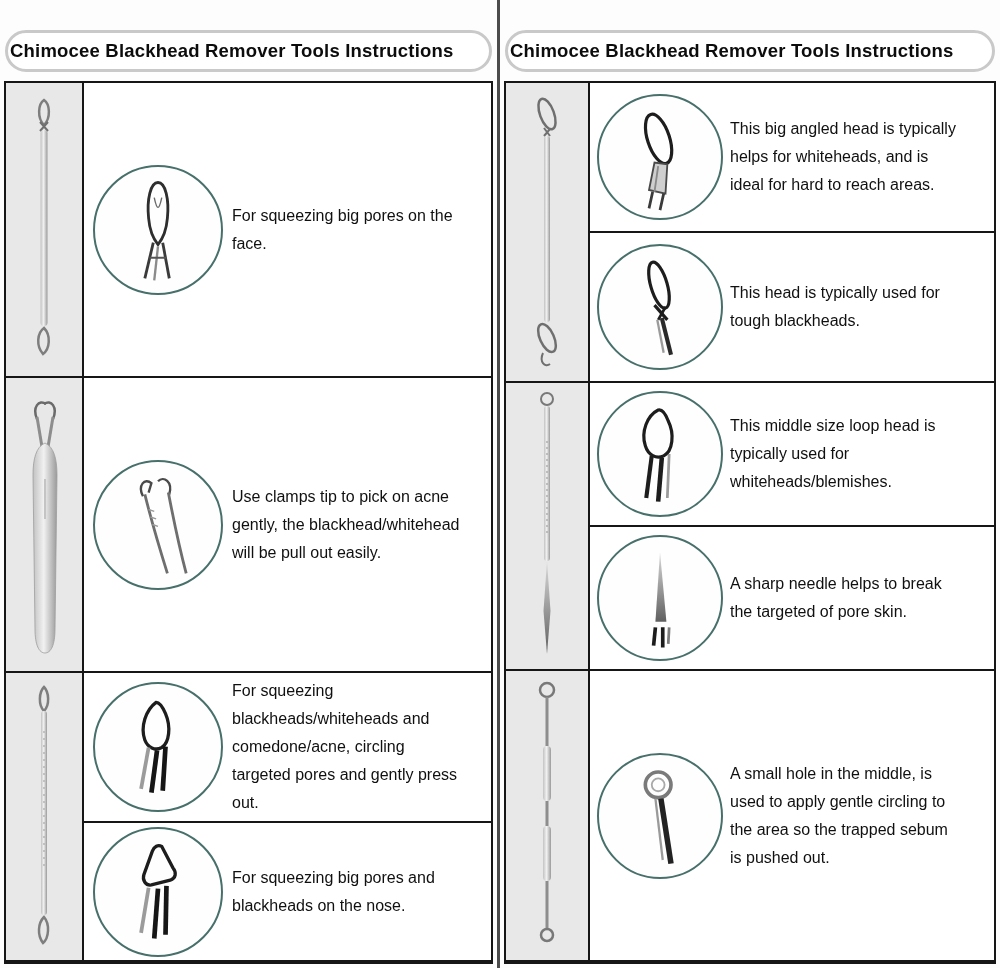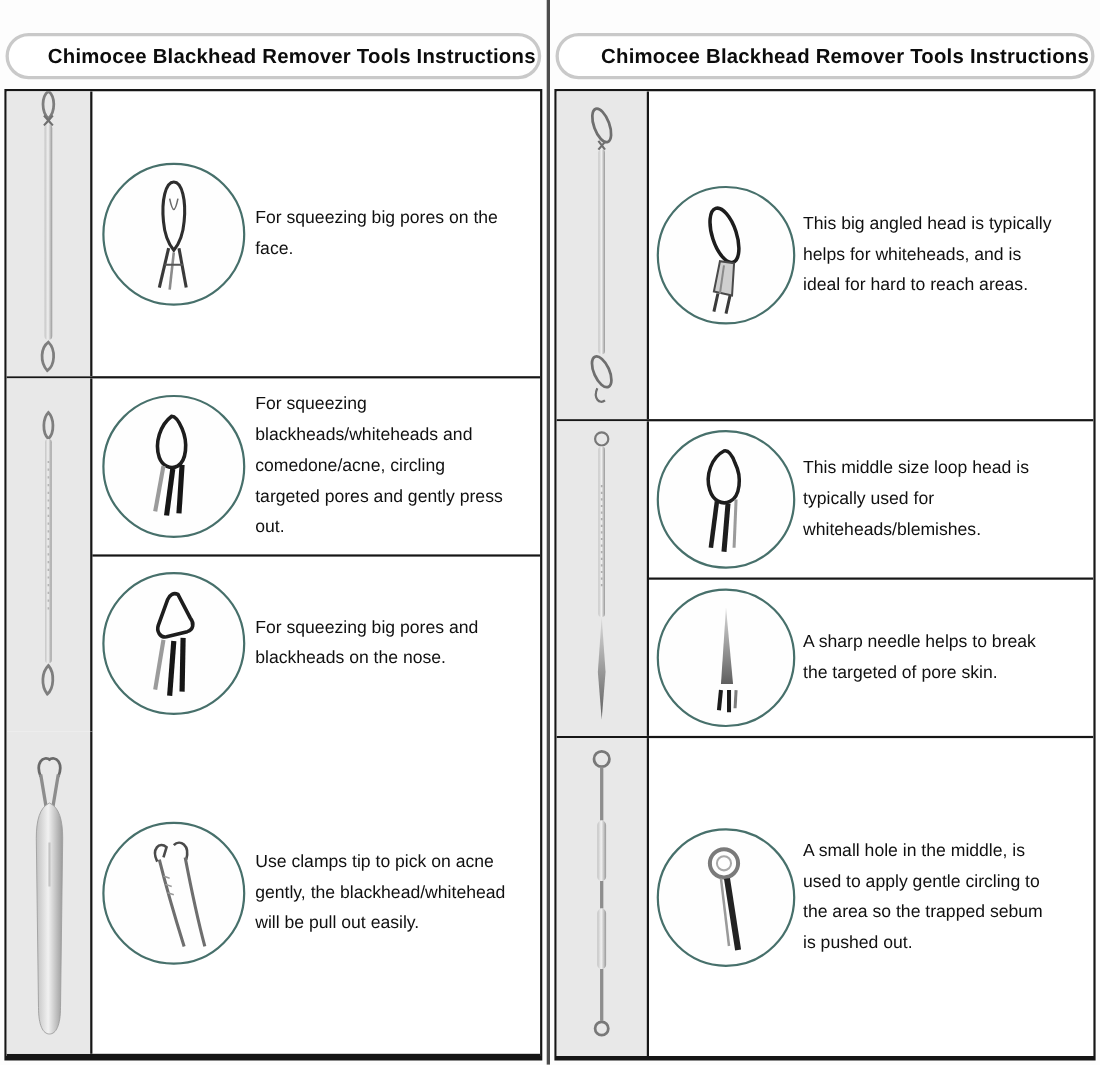--- a/index.html
+++ b/index.html
@@ -13,21 +13,21 @@
   .column { width: 497px; display: flex; flex-direction: column; padding: 0 4px; }
   .column.right { flex: 1; }
   .page-divider { flex: 0 0 3px; width: 3px; height: 968px; background: var(--page-divider, #4c4c4c); }
 
   .title-pill {
     margin: 30px 1px 9px;
     border: 3px solid #c9c9c9;
     border-radius: 26px;
     background: #ffffff;
     padding: 7px 2px;
-    text-align: right;
+    text-align: left;
     font-size: 18.5px;
     font-weight: bold;
     color: #0c0c0c;
     letter-spacing: 0.2px;
     white-space: nowrap;
     overflow: hidden;
   }
 
   .itable {
     flex: 1;
@@ -96,21 +96,21 @@
 
 <div class="page">
 
   <div class="column left">
     <div class="title-pill">
       <span>Chimocee Blackhead Remover Tools Instructions</span>
     </div>
 
     <div class="itable">
 
-      <div class="section" style="height:261px">
+      <div class="section" style="height:295px">
         <div class="tool-cell">
           <svg class="tool-svg" width="56" height="272" viewBox="0 0 56 272">
             <path d="M28 6 C22 10 21 24 28 31 C35 24 34 10 28 6 Z" fill="none" stroke="#7e7e7e" stroke-width="2.5"></path>
             <path d="M24 28 L32 37 M32 28 L24 37" stroke="#707070" stroke-width="2"></path>
             <rect x="24.5" y="36" width="7" height="196" rx="3.5" fill="url(#steelGrad)"></rect>
             <path d="M28 234 C21 239 20 252 27 260 C34 255 35 241 28 234 Z" fill="none" stroke="#7e7e7e" stroke-width="2.5"></path>
           </svg>
         </div>
         <div class="entries">
           <div class="entry">
@@ -124,59 +124,20 @@
                   <path d="M50 78 L46 114" stroke="#8b8b8b" stroke-width="2.5"></path>
                   <path d="M41 90 L59 90" stroke="#555" stroke-width="2"></path>
                 </svg>
               </div>
             </div>
             <p class="entry-text">For squeezing big pores on the face.</p>
           </div>
         </div>
       </div>
 
-      <div class="section grow">
-        <div class="tool-cell">
-          <svg class="tool-svg" width="56" height="272" viewBox="0 0 56 272">
-            <path d="M28 6 C23 11 22 24 28 30 C34 24 33 11 28 6 Z" fill="none" stroke="#7e7e7e" stroke-width="2.5"></path>
-            <rect x="25" y="30" width="6" height="204" rx="3" fill="url(#steelGrad)"></rect>
-            <line x1="28" y1="50" x2="28" y2="185" stroke="#b5b5b5" stroke-width="1.5" stroke-dasharray="2 5"></line>
-            <path d="M28 236 C22 242 21 254 27 262 C33 257 34 243 28 236 Z" fill="none" stroke="#7e7e7e" stroke-width="2.5"></path>
-          </svg>
-        </div>
-        <div class="entries">
-          <div class="entry">
-            <div class="circle-wrap">
-              <div class="inset-circle">
-                <svg class="glyph-svg" width="94" height="113" viewBox="0 0 100 120">
-                  <path d="M48 12 C37 20 31 38 36 52 C39 60 47 64 54 60 C62 55 64 38 58 24 C55 17 52 12 48 12 Z" fill="none" stroke="#1d1d1d" stroke-width="3.5"></path>
-                  <path d="M40 60 L32 104" stroke="#9b9b9b" stroke-width="4"></path>
-                  <path d="M49 63 L43 108" stroke="#161616" stroke-width="5"></path>
-                  <path d="M58 59 L55 106" stroke="#161616" stroke-width="5"></path>
-                </svg>
-              </div>
-            </div>
-            <p class="entry-text">For squeezing blackheads/whiteheads and comedone/acne, circling targeted pores and gently press out.</p>
-          </div>
-          <div class="entry">
-            <div class="circle-wrap">
-              <div class="inset-circle">
-                <svg class="glyph-svg" width="94" height="113" viewBox="0 0 100 120">
-                  <path d="M54 12 C50 10 46 12 44 17 L35 42 C33 48 37 54 43 53 L63 48 C69 46 70 40 66 35 Z" fill="none" stroke="#1d1d1d" stroke-width="3.5"></path>
-                  <path d="M40 56 L32 104" stroke="#9b9b9b" stroke-width="4"></path>
-                  <path d="M50 57 L46 110" stroke="#161616" stroke-width="5"></path>
-                  <path d="M59 54 L58 106" stroke="#161616" stroke-width="5"></path>
-                </svg>
-              </div>
-            </div>
-            <p class="entry-text">For squeezing big pores and blackheads on the nose.</p>
-          </div>
-        </div>
-      </div>
-
       <div class="section" style="height:295px">
         <div class="tool-cell">
           <svg class="tool-svg" width="64" height="276" viewBox="0 0 64 276">
             <path d="M25 32 C20 20 27 12 34 17" fill="none" stroke="#6a6a6a" stroke-width="2.5"></path>
             <path d="M41 32 C46 20 39 12 32 17" fill="none" stroke="#6a6a6a" stroke-width="2.5"></path>
             <path d="M25 30 L30 60" stroke="#8d8d8d" stroke-width="3"></path>
             <path d="M41 30 L36 60" stroke="#8d8d8d" stroke-width="3"></path>
             <path d="M33 56 C24 60 21 72 21 88 L23 242 C23 258 27 266 33 266 C39 266 43 258 43 242 L45 88 C45 72 42 60 33 56 Z" fill="url(#steelGrad)" stroke="#9d9d9d" stroke-width="0.8"></path>
             <path d="M33 92 L33 132" stroke="#c4c4c4" stroke-width="2"></path>
           </svg>
@@ -192,20 +153,59 @@
                   <path d="M61 26 C66 52 72 82 80 112" fill="none" stroke="#6e6e6e" stroke-width="3"></path>
                   <path d="M40 44 L46 46 M42 52 L48 54 M44 60 L50 62" stroke="#9a9a9a" stroke-width="1.5"></path>
                 </svg>
               </div>
             </div>
             <p class="entry-text">Use clamps tip to pick on acne gently, the blackhead/whitehead will be pull out easily.</p>
           </div>
         </div>
       </div>
 
+      <div class="section grow">
+        <div class="tool-cell">
+          <svg class="tool-svg" width="56" height="272" viewBox="0 0 56 272">
+            <path d="M28 6 C23 11 22 24 28 30 C34 24 33 11 28 6 Z" fill="none" stroke="#7e7e7e" stroke-width="2.5"></path>
+            <rect x="25" y="30" width="6" height="204" rx="3" fill="url(#steelGrad)"></rect>
+            <line x1="28" y1="50" x2="28" y2="185" stroke="#b5b5b5" stroke-width="1.5" stroke-dasharray="2 5"></line>
+            <path d="M28 236 C22 242 21 254 27 262 C33 257 34 243 28 236 Z" fill="none" stroke="#7e7e7e" stroke-width="2.5"></path>
+          </svg>
+        </div>
+        <div class="entries">
+          <div class="entry">
+            <div class="circle-wrap">
+              <div class="inset-circle">
+                <svg class="glyph-svg" width="94" height="113" viewBox="0 0 100 120">
+                  <path d="M48 12 C37 20 31 38 36 52 C39 60 47 64 54 60 C62 55 64 38 58 24 C55 17 52 12 48 12 Z" fill="none" stroke="#1d1d1d" stroke-width="3.5"></path>
+                  <path d="M40 60 L32 104" stroke="#9b9b9b" stroke-width="4"></path>
+                  <path d="M49 63 L43 108" stroke="#161616" stroke-width="5"></path>
+                  <path d="M58 59 L55 106" stroke="#161616" stroke-width="5"></path>
+                </svg>
+              </div>
+            </div>
+            <p class="entry-text">For squeezing blackheads/whiteheads and comedone/acne, circling targeted pores and gently press out.</p>
+          </div>
+          <div class="entry">
+            <div class="circle-wrap">
+              <div class="inset-circle">
+                <svg class="glyph-svg" width="94" height="113" viewBox="0 0 100 120">
+                  <path d="M54 12 C50 10 46 12 44 17 L35 42 C33 48 37 54 43 53 L63 48 C69 46 70 40 66 35 Z" fill="none" stroke="#1d1d1d" stroke-width="3.5"></path>
+                  <path d="M40 56 L32 104" stroke="#9b9b9b" stroke-width="4"></path>
+                  <path d="M50 57 L46 110" stroke="#161616" stroke-width="5"></path>
+                  <path d="M59 54 L58 106" stroke="#161616" stroke-width="5"></path>
+                </svg>
+              </div>
+            </div>
+            <p class="entry-text">For squeezing big pores and blackheads on the nose.</p>
+          </div>
+        </div>
+      </div>
+
     </div>
   </div>
 
   <div class="page-divider"></div>
 
   <div class="column right">
     <div class="title-pill">
       <span>Chimocee Blackhead Remover Tools Instructions</span>
     </div>
 
@@ -229,20 +229,36 @@
                   <g transform="rotate(-18 50 45)">
                     <ellipse cx="50" cy="40" rx="12" ry="28" fill="none" stroke="#1d1d1d" stroke-width="3.5"></ellipse>
                   </g>
                   <path d="M44 66 L38 96 L56 100 L58 68 Z" fill="#cfcfcf" stroke="#4a4a4a" stroke-width="2"></path>
                   <path d="M48 70 L44 98" stroke="#8a8a8a" stroke-width="2"></path>
                   <path d="M42 98 L38 116 M54 100 L50 118" stroke="#3a3a3a" stroke-width="3"></path>
                 </svg>
               </div>
             </div>
             <p class="entry-text">This big angled head is typically helps for whiteheads, and is ideal for hard to reach areas.</p>
+          </div>
+          <div class="entry">
+            <div class="circle-wrap">
+              <div class="inset-circle">
+                <svg class="glyph-svg" width="92" height="110" viewBox="0 0 100 120">
+                  <g transform="rotate(-16 50 40)">
+                    <ellipse cx="50" cy="36" rx="9" ry="26" fill="none" stroke="#1d1d1d" stroke-width="3.5"></ellipse>
+                  </g>
+                  <path d="M44 58 L58 74" stroke="#1d1d1d" stroke-width="3.5"></path>
+                  <path d="M56 60 L48 74" stroke="#1d1d1d" stroke-width="3"></path>
+                  <path d="M52 72 L62 112" stroke="#2a2a2a" stroke-width="4.5"></path>
+                  <path d="M47 74 L54 110" stroke="#9b9b9b" stroke-width="2.5"></path>
+                </svg>
+              </div>
+            </div>
+            <p class="entry-text">This head is typically used for tough blackheads.</p>
           </div>
         </div>
       </div>
 
       <div class="section" style="height:288px">
         <div class="tool-cell">
           <svg class="tool-svg" width="56" height="280" viewBox="0 0 56 280">
             <circle cx="28" cy="13" r="6" fill="none" stroke="#787878" stroke-width="2"></circle>
             <rect x="25" y="20" width="6" height="155" rx="3" fill="url(#steelGrad)"></rect>
             <line x1="28" y1="55" x2="28" y2="150" stroke="#aeaeae" stroke-width="1.5" stroke-dasharray="2 4"></line>

